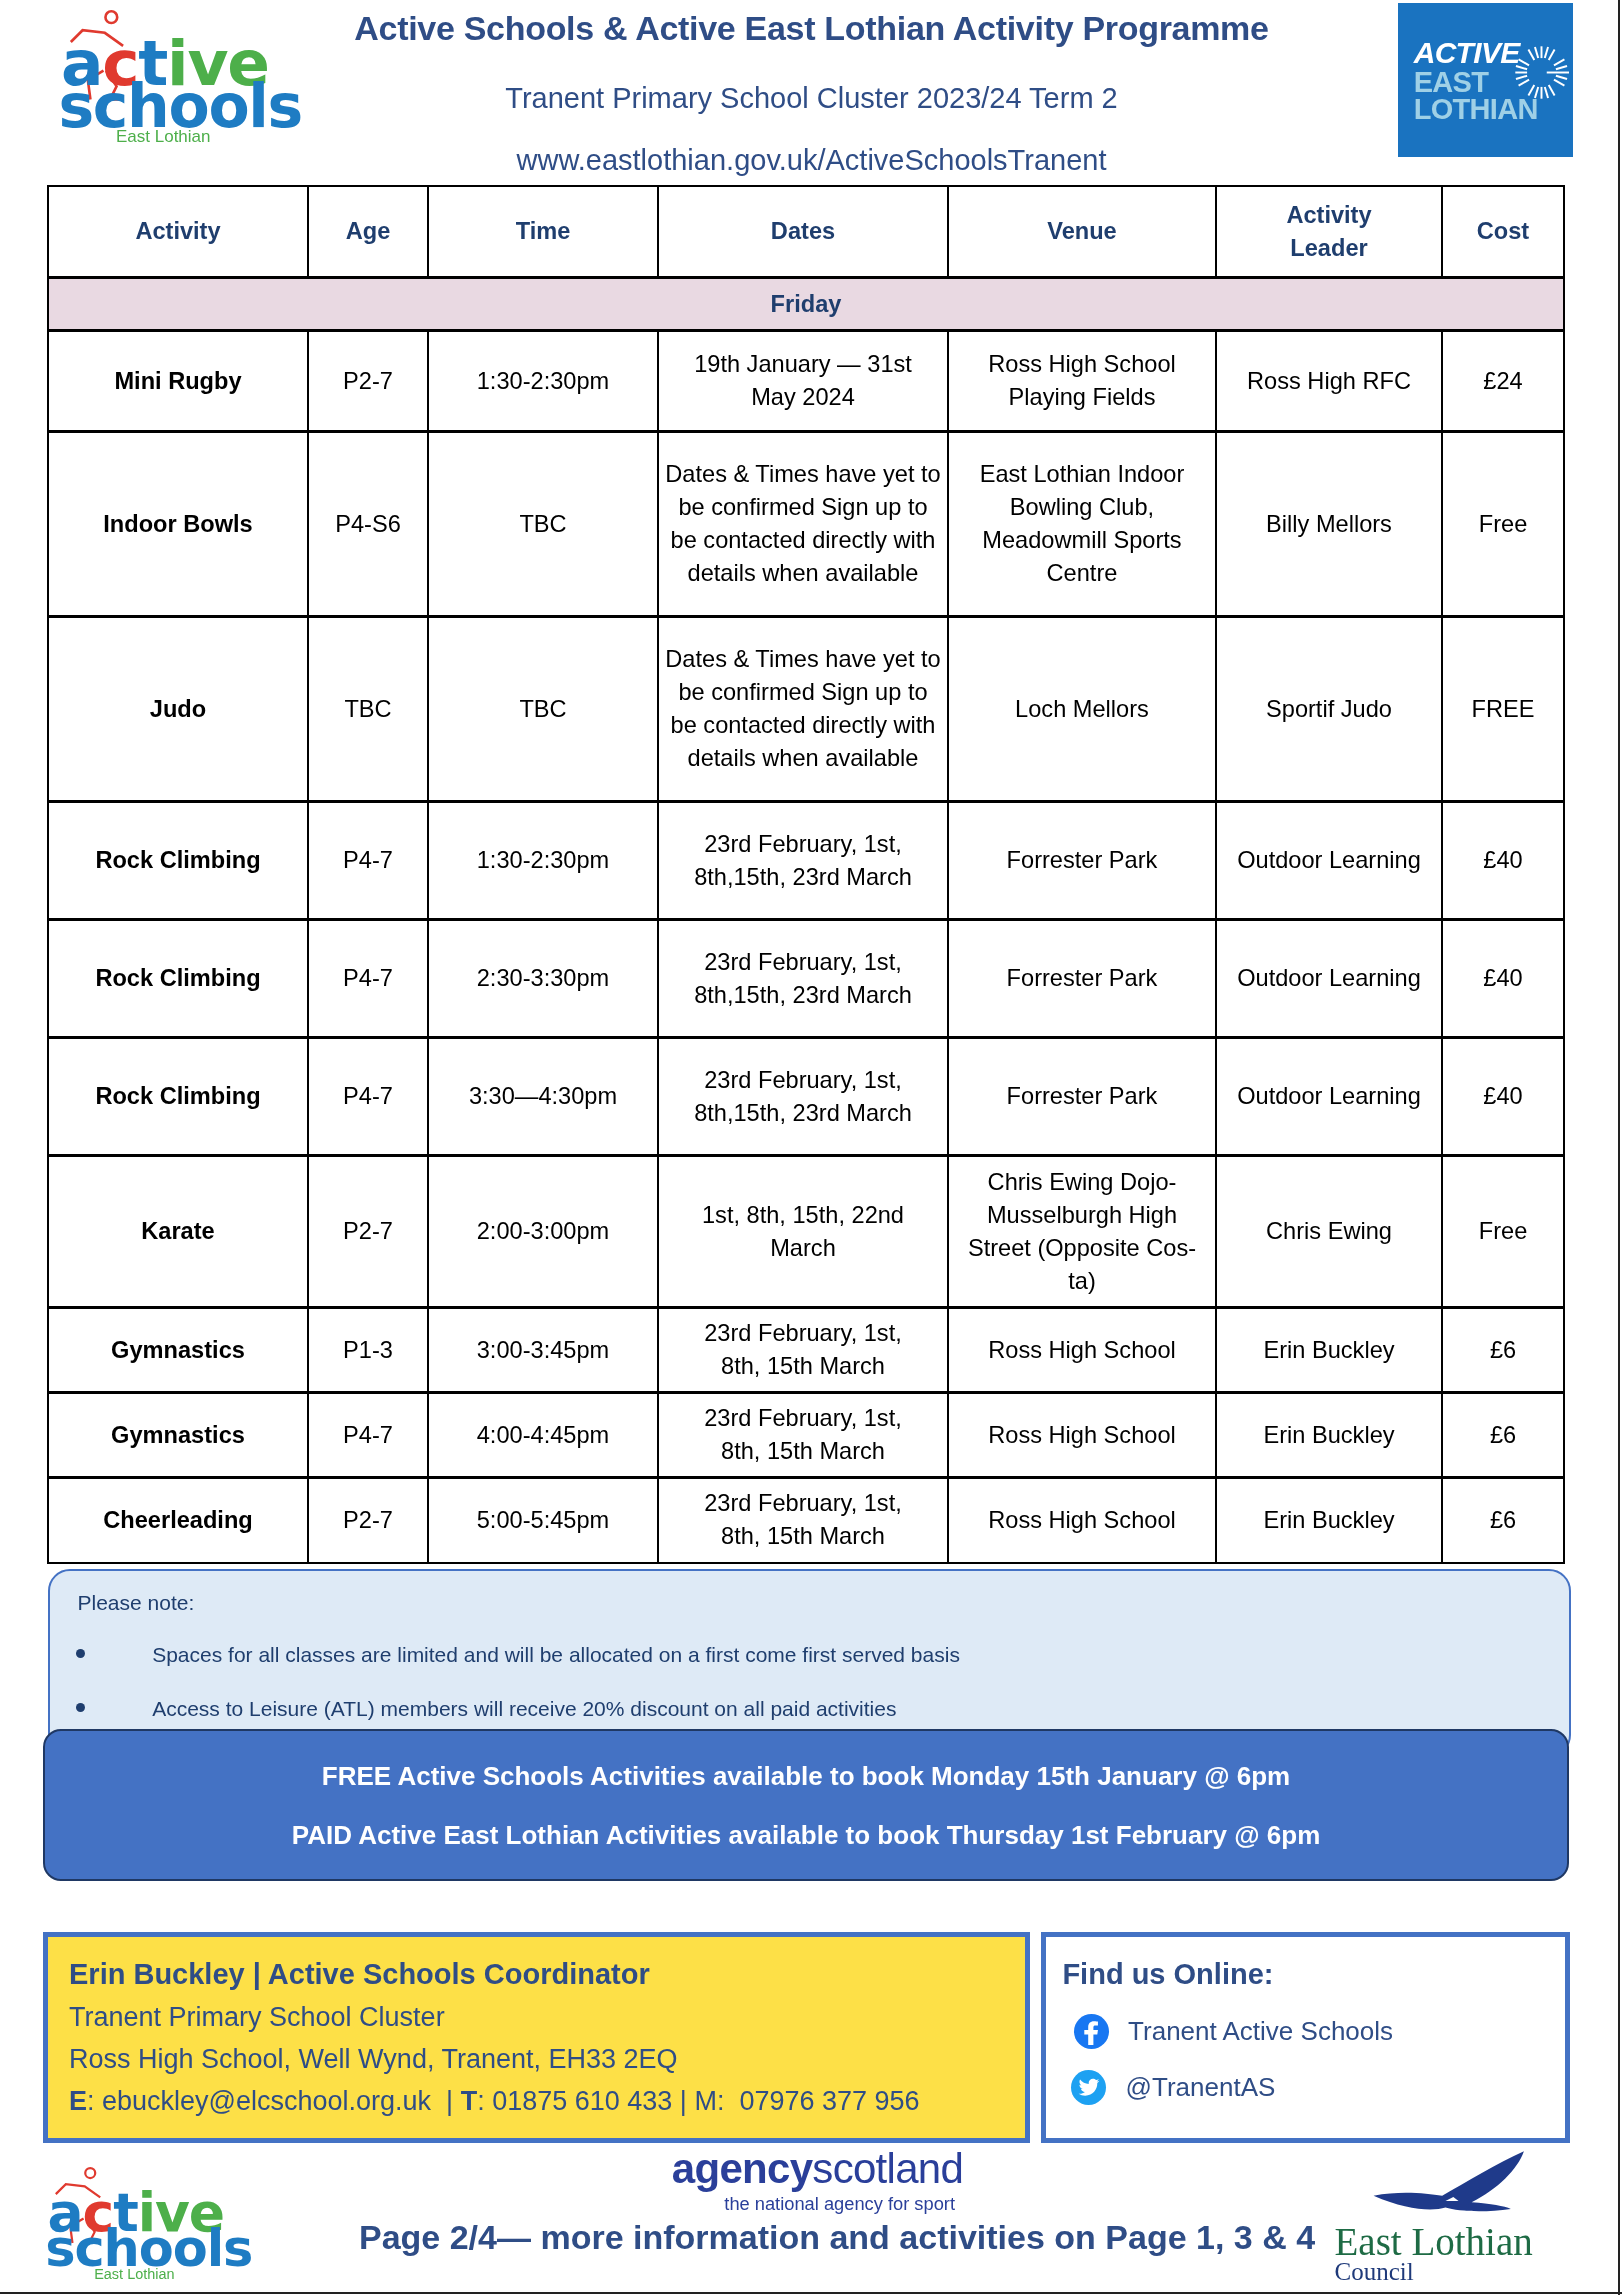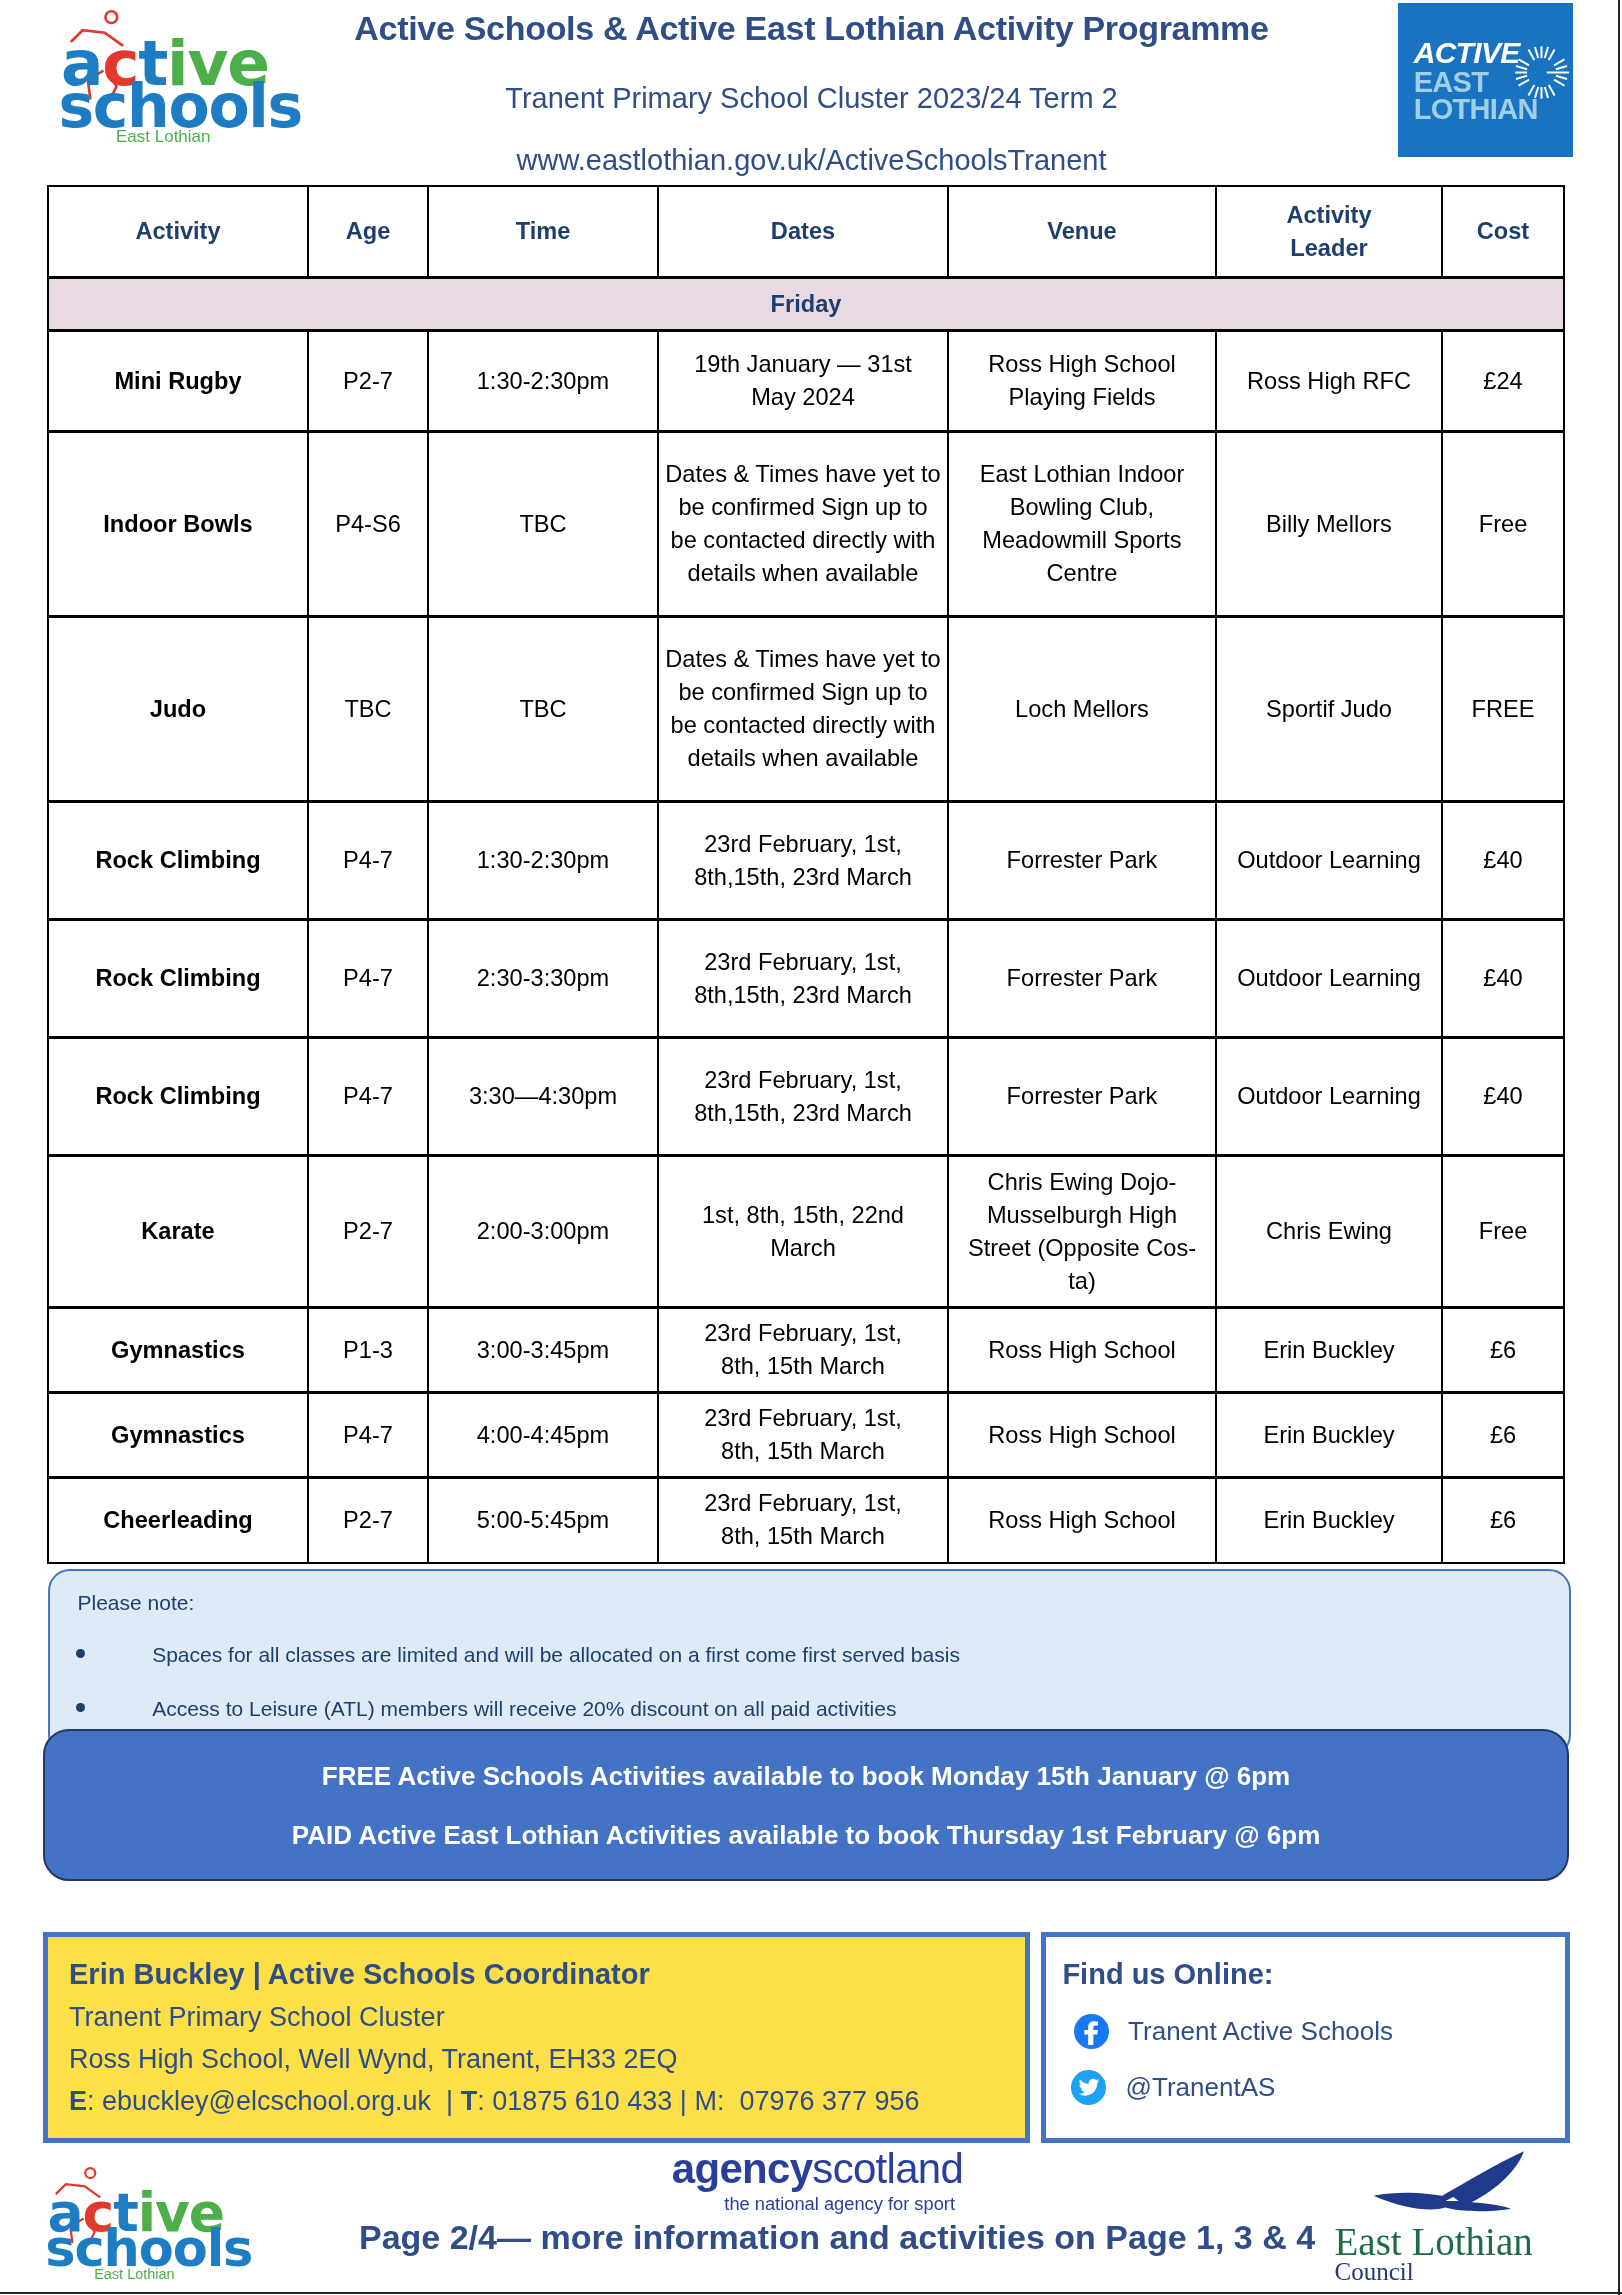--- a/index.html
+++ b/index.html
@@ -46,21 +46,21 @@
 
   
   .notes { position: absolute; left: 48px; top: 1569px; width: 1523px; height: 188px;
            background: #DEEAF6; border: 2.6px solid #4472C4; border-radius: 22px; box-sizing: border-box; }
   .notes .lbl { position: absolute; left: 27.5px; top: 19.6px; font-size: 21px; color: #1F3E6E; }
   .notes .item { position: absolute; left: 26px; font-size: 21px; color: #1F3E6E; }
   .notes .bullet { display: inline-block; width: 9.2px; height: 9.2px; border-radius: 50%; background: #1F3E6E; margin-right: 67px; vertical-align: middle; position: relative; top: -2.6px; }
 
   
   .booking { position: absolute; left: 43px; top: 1729px; width: 1526px; height: 152px;
-             background: #4472C4; border: 2.6px solid #1F3864; border-radius: 26px; box-sizing: border-box; }
+             background: #4472C4; border: 2.6px solid #1F3864; border-radius: 18px; box-sizing: border-box; }
   .booking .ln { position: absolute; left: 0; width: 100%; text-align: center; color: #fff; font-weight: bold; font-size: 26px; }
 
   
   .contact { position: absolute; left: 43px; top: 1932px; width: 987px; height: 211px;
              border: 5.9px solid #4472C4; box-sizing: border-box; background: #fde047; }
   .contact .ln { position: absolute; left: 21px; font-size: 27px; color: #2F4D86; white-space: pre; }
   .contact .ln.b { font-weight: bold; font-size: 29px; }
   .online { position: absolute; left: 1041px; top: 1932px; width: 529px; height: 211px;
             border: 5.9px solid #4472C4; box-sizing: border-box; background: #fff; }
   .online .hd { position: absolute; left: 16.4px; top: 21px; font-size: 29px; font-weight: bold; color: #2F4D86; }

